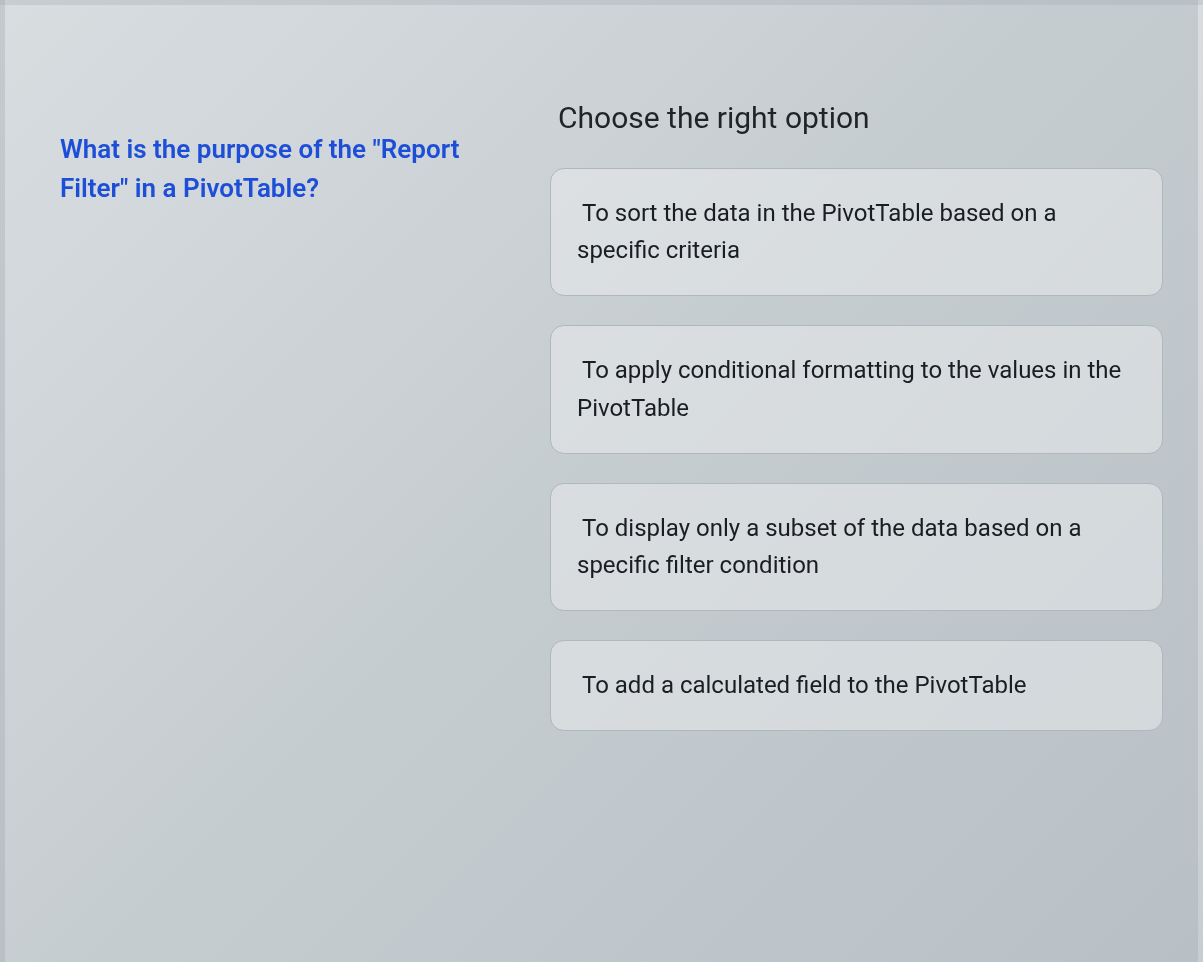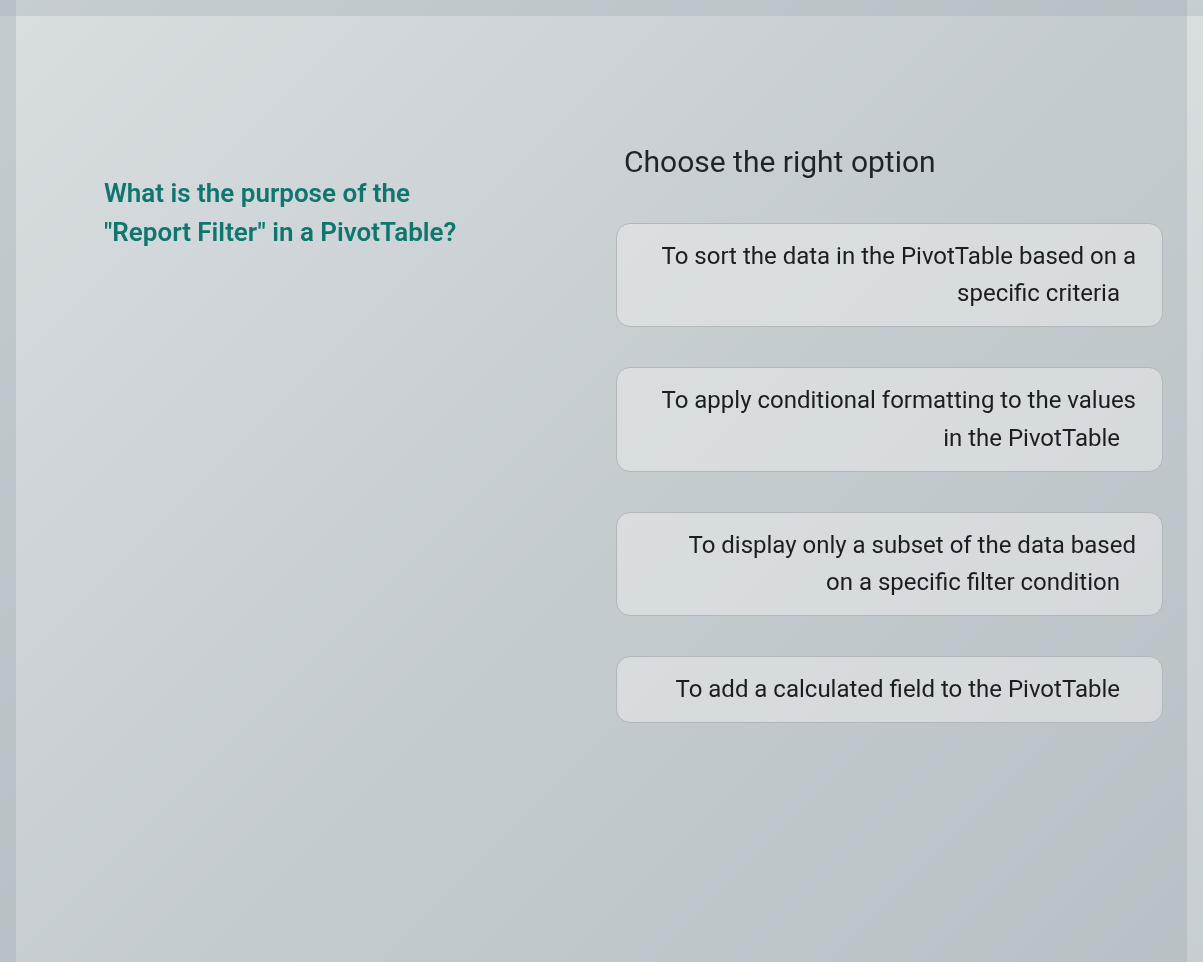--- a/index.html
+++ b/index.html
@@ -1,16 +1,16 @@
 <!DOCTYPE html>
 <html><head>
   <meta charset="utf-8">
   <style>
     * {
-      margin: 16px;
+      margin: 5px;
       padding: 0;
       box-sizing: border-box;
     }
     body {
       font-family: -apple-system, BlinkMacSystemFont, "Segoe UI", Roboto, Helvetica, Arial, sans-serif;
       background: linear-gradient(135deg, #d8dde0 0%, #c5ccd0 50%, #b8c0c5 100%);
       min-height: 962px;
       width: 1203px;
       padding: 80px 40px 40px 40px;
       display: flex;
@@ -18,46 +18,45 @@
       color: #2a2e33;
     }
     .left-column {
       flex: 0 0 420px;
       padding-top: 30px;
     }
     .question-text {
       font-size: 26px;
       font-weight: 600;
       line-height: 1.5;
-      color: #0f766e;
+      color: #1d4ed8;
     }
     .right-column {
       flex: 1;
       display: flex;
       flex-direction: column;
     }
     .prompt-heading {
       font-size: 30px;
       font-weight: 400;
       color: #1f2428;
       margin-bottom: 28px;
       padding-left: 8px;
     }
     .option-card {
       background: rgba(235, 238, 240, 0.5);
       border: 1.5px solid #b0b7bd;
       border-radius: 14px;
-      padding: 14px 26px;
+      padding: 26px 26px;
       margin-bottom: 24px;
       font-size: 24px;
       line-height: 1.55;
       color: #1a1d21;
       cursor: pointer;
       transition: background 0.15s;
-      text-align: right;
     }
   </style>
 </head>
 <body>
 
 <div class="left-column">
   <p class="question-text">What is the purpose of the "Report Filter" in a PivotTable?</p>
 </div>
 
 <div class="right-column">

